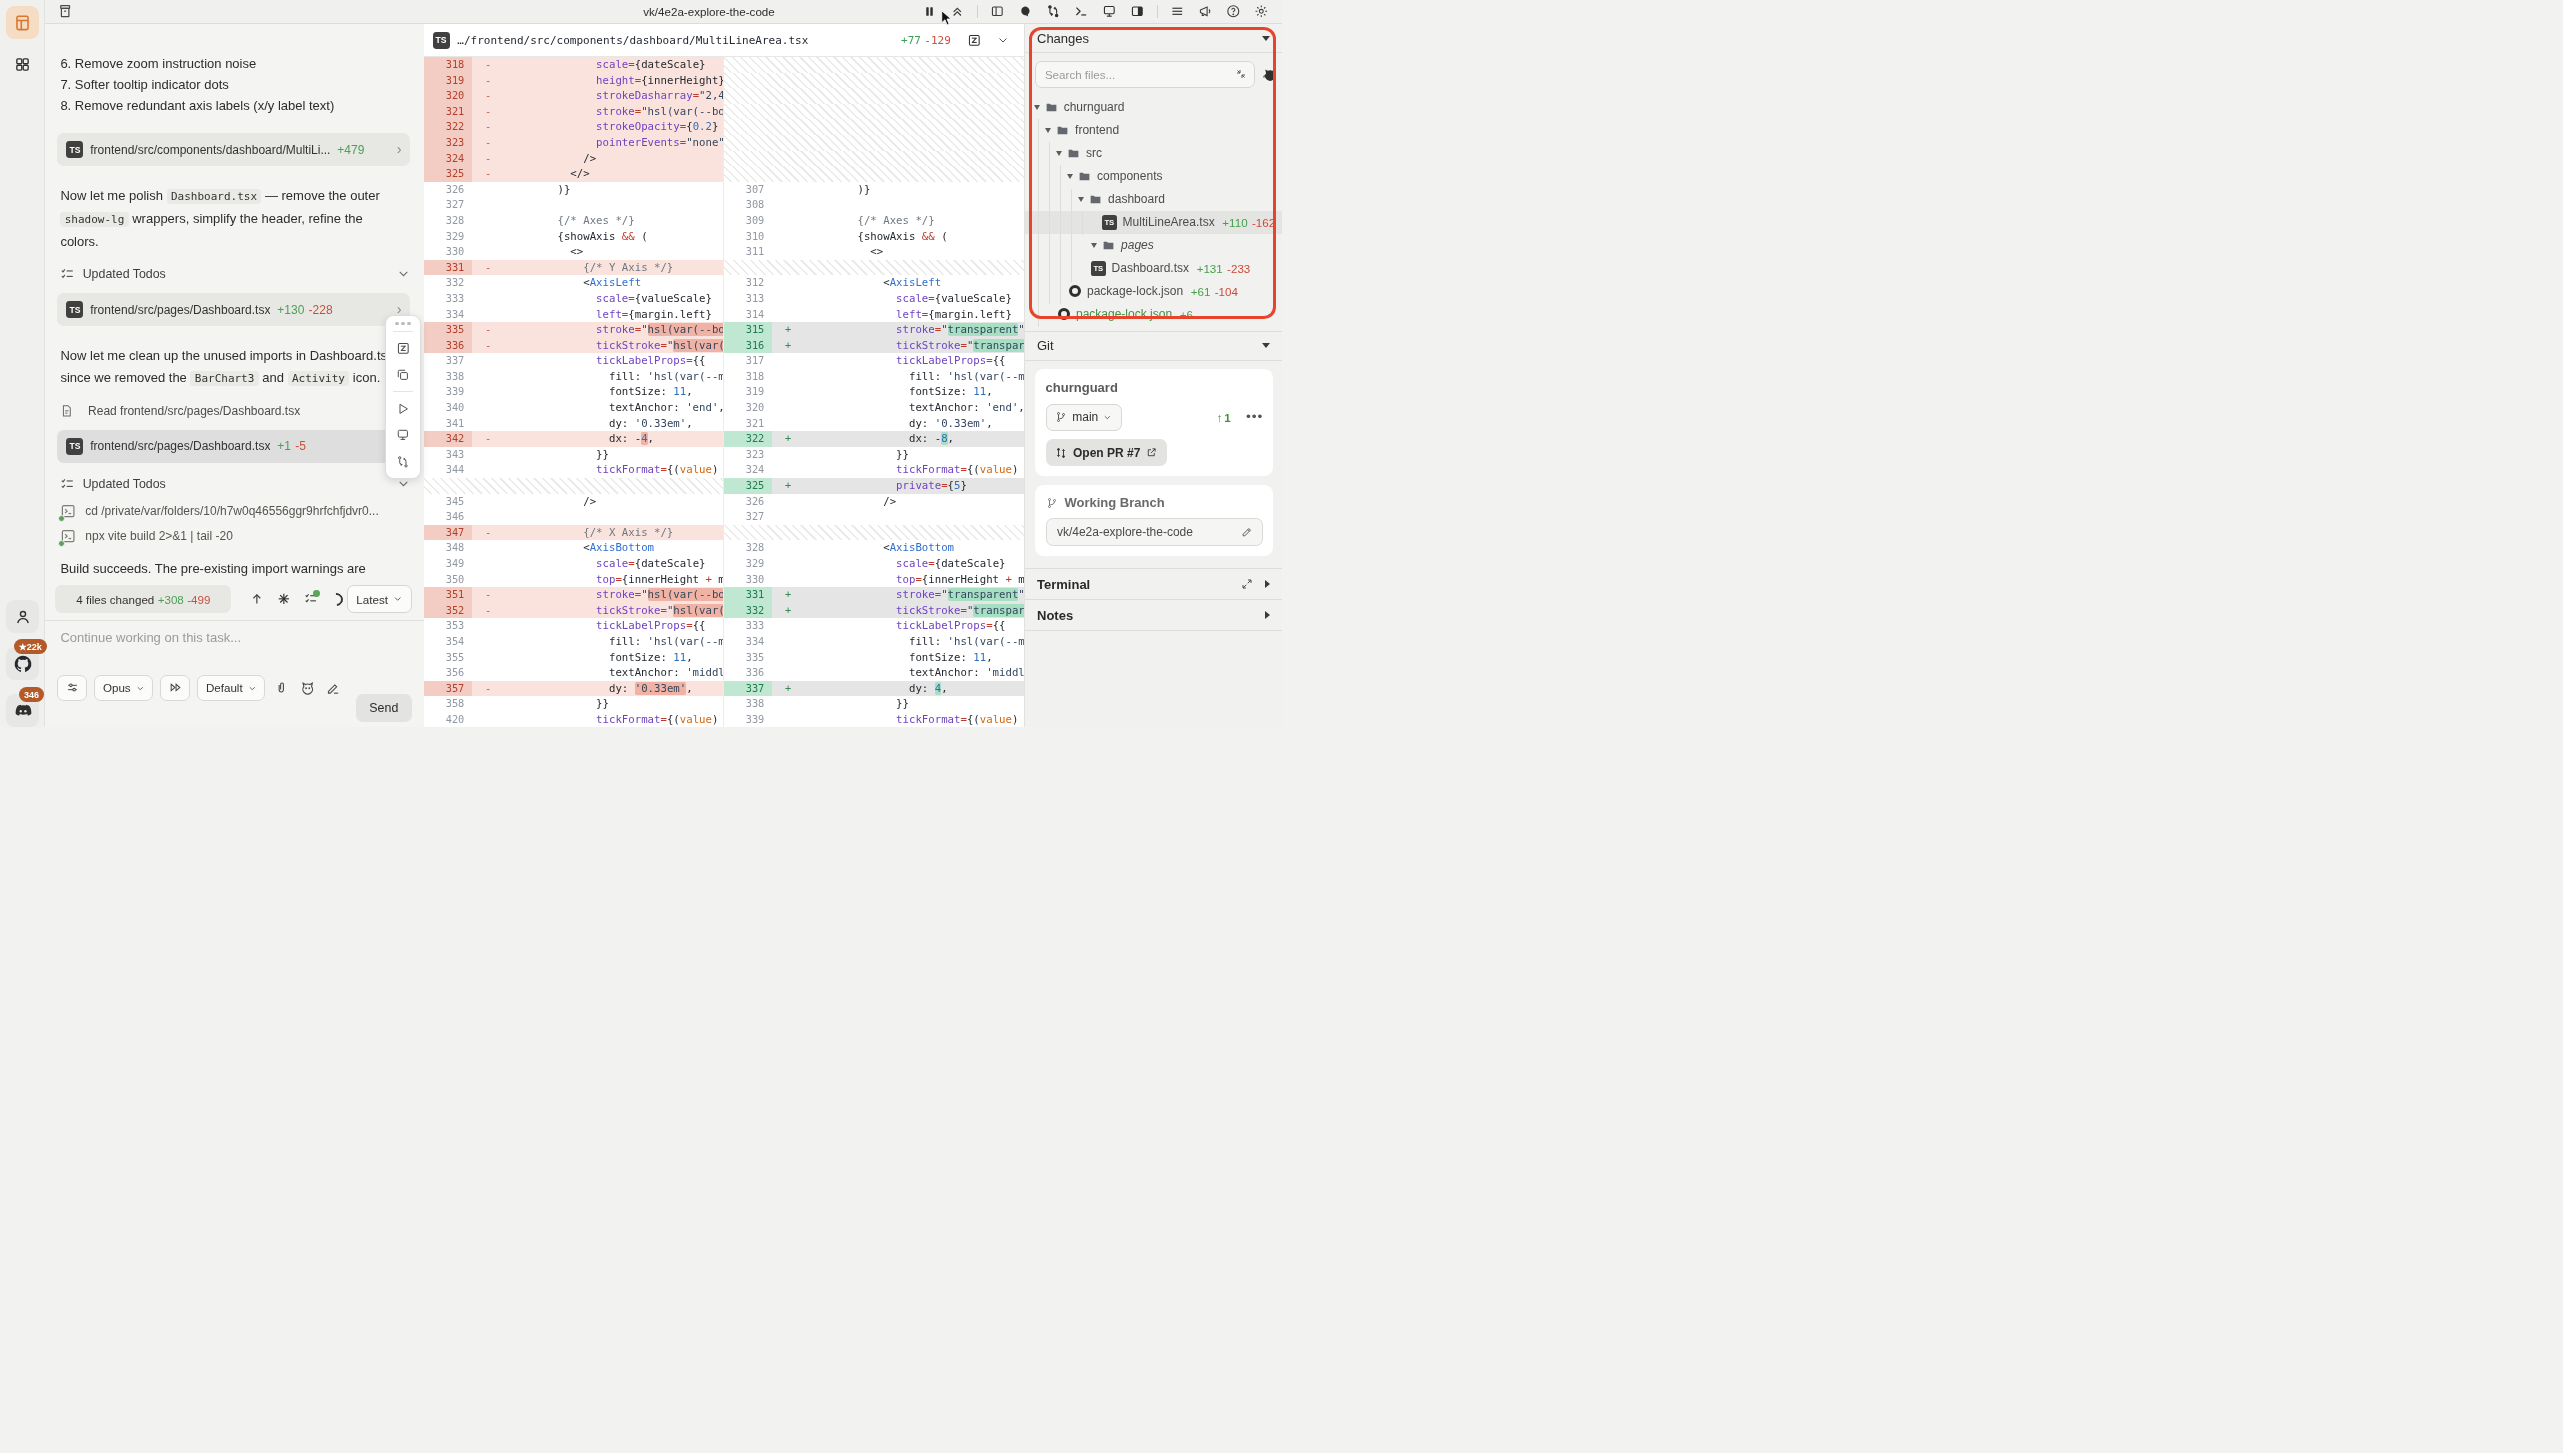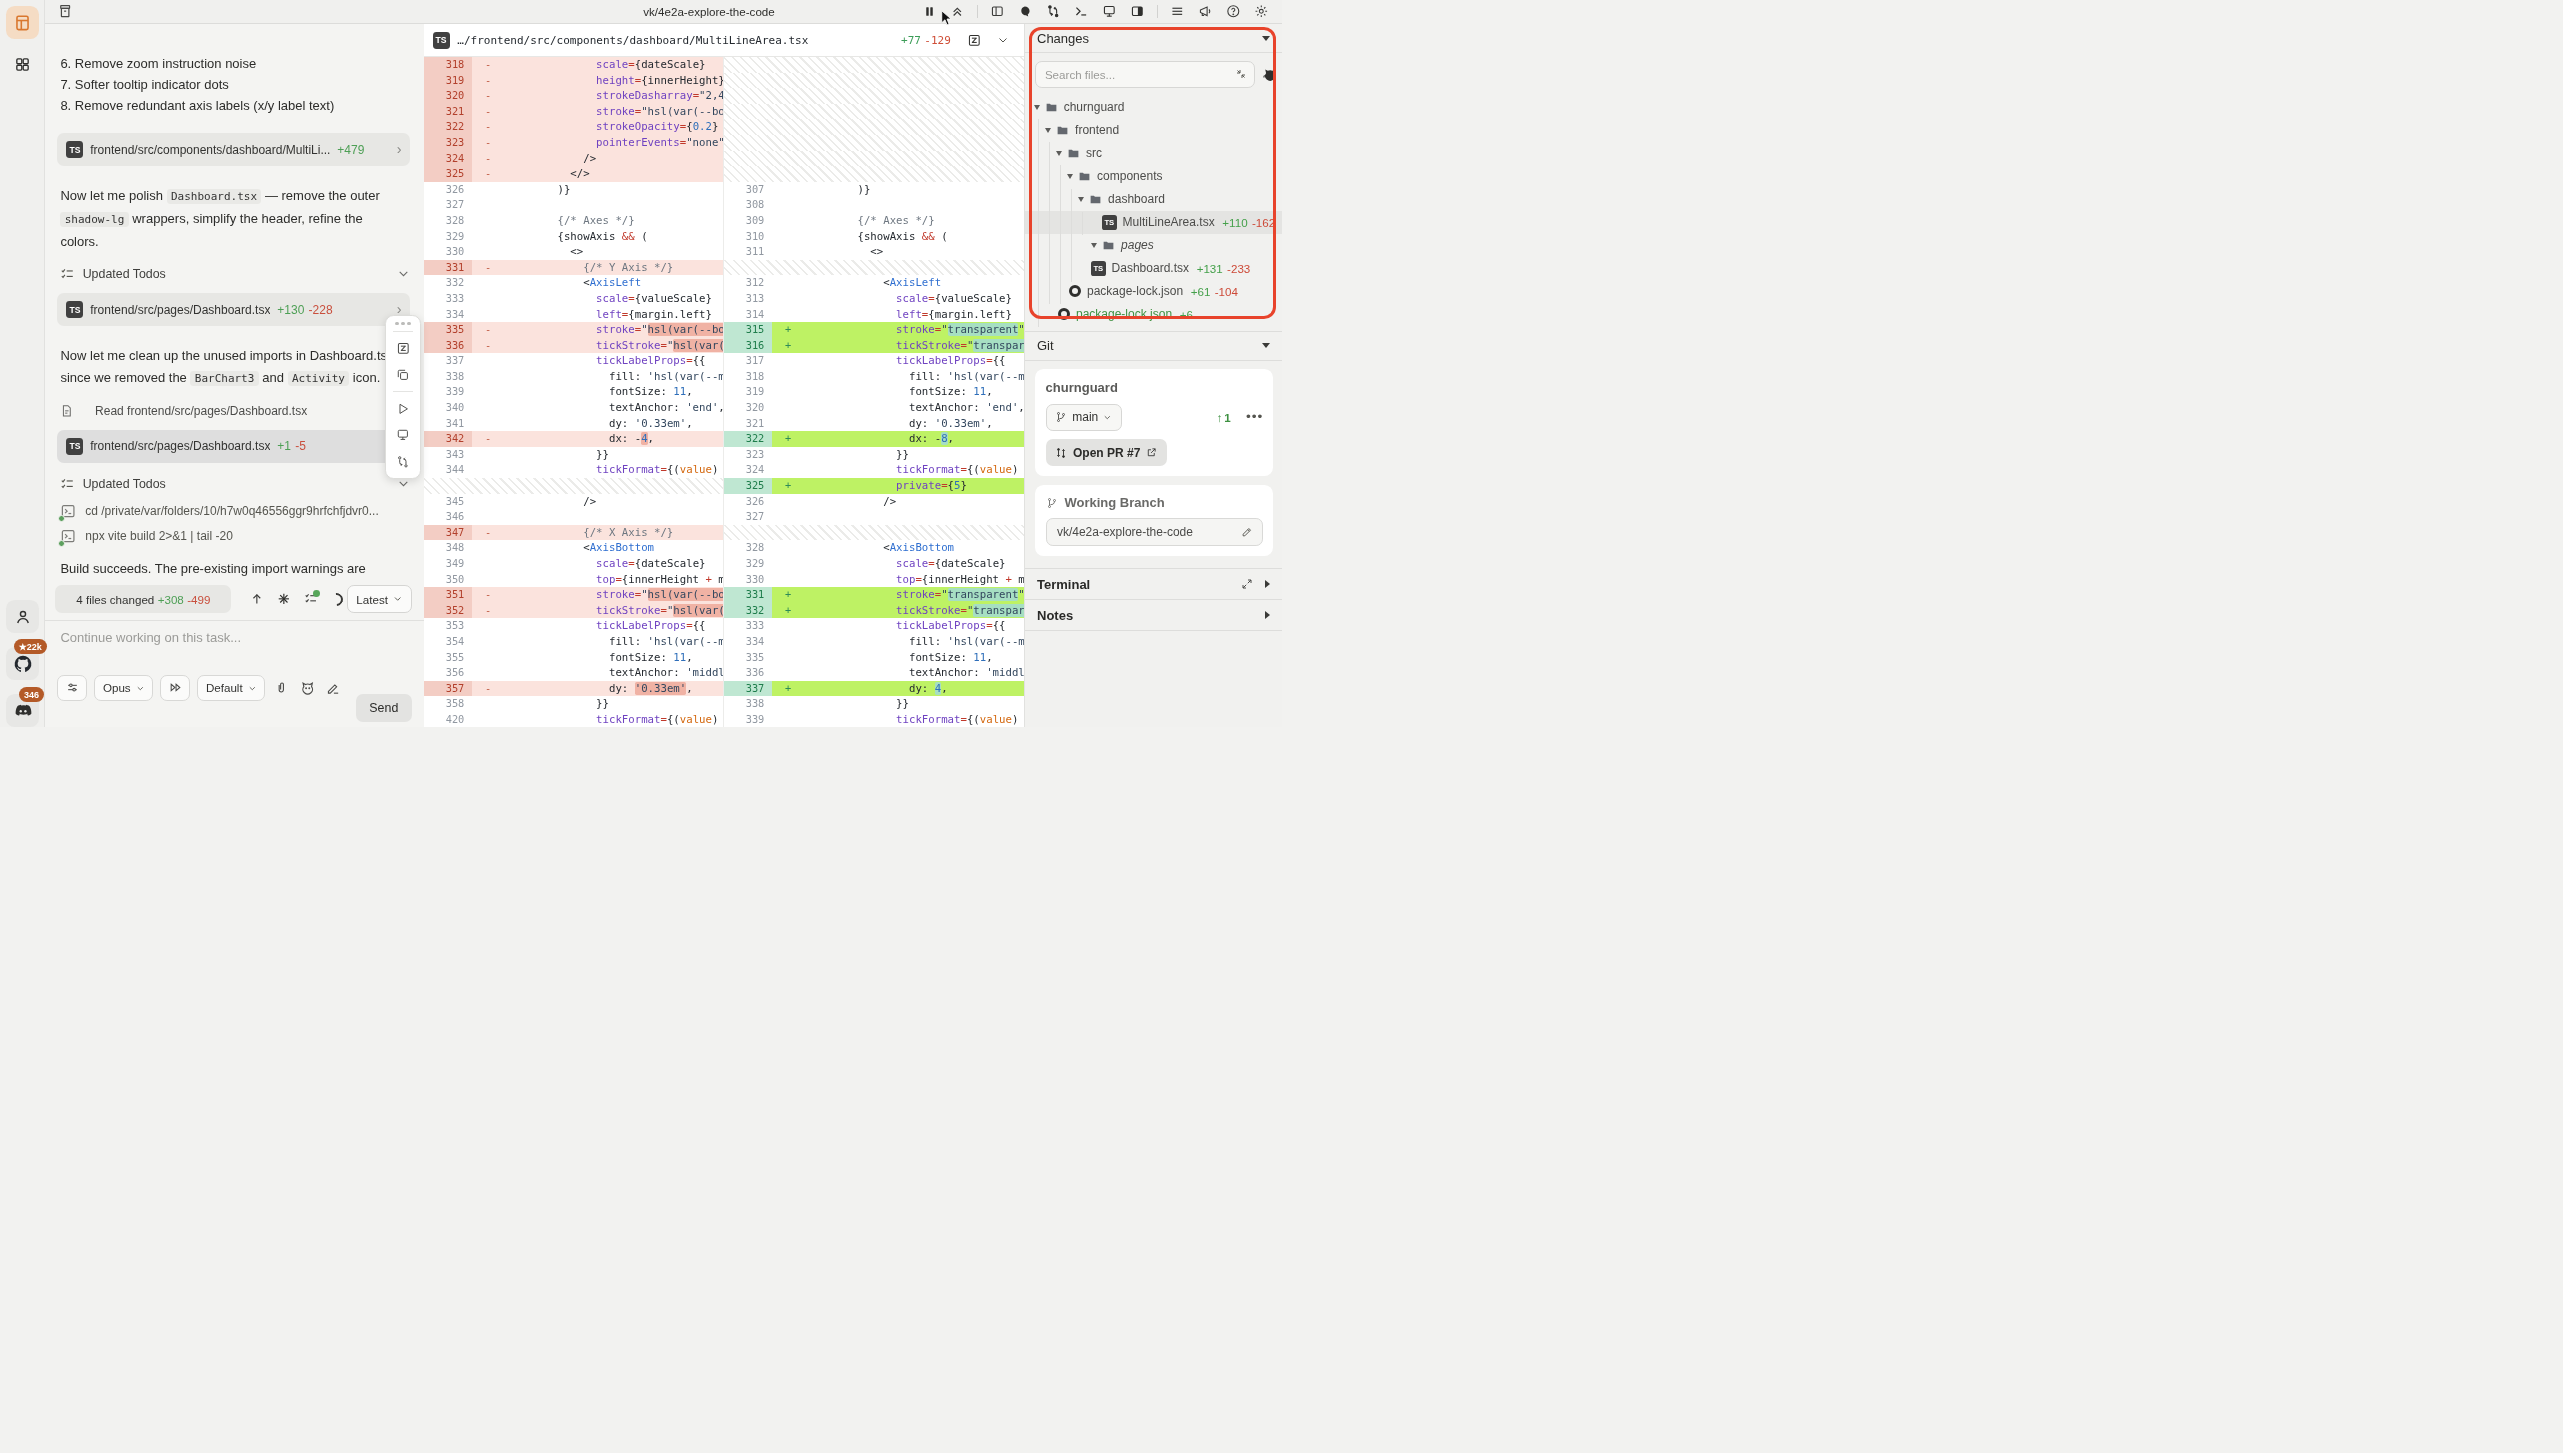--- a/index.html
+++ b/index.html
@@ -36,21 +36,21 @@
   .inline-code { font-family:"DejaVu Sans Mono",monospace; font-size:11px; background:#e9e9e6; border-radius:3.4px; padding:0.9px 4.3px; color:#333; }
   .file-chip { display:flex; align-items:center; background:#e7e7e4; border-radius:6.9px; height:33px; padding:0 8.6px 0 9.4px; margin:0 0 0 -3.4px; }
   .file-chip.darker { background:#dedede; }
   .ts-badge { width:17px; height:17px; background:#404040; color:#fff; border-radius:3.4px; font-size:8.6px; font-weight:bold; display:inline-flex; align-items:center; justify-content:center; flex:none; }
   .chip-file { font-size:12px; color:#333331; margin:0 6.9px; white-space:nowrap; overflow:hidden; }
   .chip-add { color:#4d9f55; font-size:12px; margin-right:4.3px; white-space:nowrap; }
   .chip-del { color:#c94f3d; font-size:12px; white-space:nowrap; }
   .chip-chevron { margin-left:auto; color:#8a8a87; font-size:14.6px; line-height:1; padding-left:6.9px; }
   .todos-row { display:flex; align-items:center; gap:7.7px; color:#3f3f3d; font-size:12.4px; }
   .todos-row .grow { flex:1; }
-  .read-row { display:flex; align-items:center; gap:21px; color:#4c4c4a; font-size:12px; }
+  .read-row { display:flex; align-items:center; gap:14px; color:#4c4c4a; font-size:12px; }
   .cmd-row { display:flex; align-items:center; gap:8.6px; color:#55554f; font-size:12px; }
   .term-ic { position:relative; width:16.3px; height:16.3px; flex:none; }
   .term-dot { position:absolute; left:-2.6px; bottom:-2.6px; width:6.9px; height:6.9px; border-radius:50%; background:#5da05f; border:1.3px solid #f4f4f2; } .sp10 { height:8.6px; } .sp14 { height:12px; } .sp16 { height:13.7px; } .sp20 { height:17px; } .sp22 { height:19px; }
 
   #chat-footer { flex:none; }
   .status-row { display:flex; align-items:center; padding:5.1px 12px 6.9px 10.3px; }
   .files-chip { background:#e7e7e4; border-radius:6.9px; height:28px; display:flex; align-items:center; padding:0 21px; font-size:11.6px; color:#333331; gap:3.4px; }
   .files-chip .add { color:#4d9f55; } .files-chip .del { color:#c94f3d; }
   .status-icons { display:flex; align-items:center; gap:13px; margin-left:19px; color:#3c3c3a; }
   .check-wrap { position:relative; }
@@ -77,21 +77,21 @@
   #diff-header { height:33px; display:flex; align-items:center; padding:0 10.3px 0 8.6px; border-bottom:0.9px solid #e7e7e5; background:#fff; }
   #diff-path { font-family:"DejaVu Sans Mono",monospace; font-size:11px; color:#24292f; margin-left:7.7px; white-space:nowrap; overflow:hidden; }
   #diff-counts { margin-left:auto; font-family:"DejaVu Sans Mono",monospace; font-size:11px; white-space:nowrap; }
   #diff-counts .add { color:#3c9d58; } #diff-counts .del { color:#cf4f38; margin-left:3.4px; }
   #diff-rows { position:absolute; top:33px; left:0; right:0; bottom:0; overflow:hidden; }
   .drow { display:flex; height:15.6px; }
   .dcell { width:300px; flex:none; display:flex; overflow:hidden; }
   .dcell:first-child { border-right:0.9px solid #ececea; }
   .dcell.ctx { background:#fff; }
   .dcell.del { background:#fbe3dd; }
-  .dcell.add { background:#bef264; }
+  .dcell.add { background:#e5e5e5; }
   .dcell.fill { background:repeating-linear-gradient(45deg,#ffffff 0 4.3px,#ebebe9 4.3px 6px); }
   .dln { width:48px; flex:none; text-align:right; padding-right:7.7px; font-family:"DejaVu Sans Mono",monospace; font-size:10.3px; line-height:15.6px; color:#9198a1; }
   .del .dln { background:#f3cdc4; color:#b2402c; }
   .add .dln { background:#bfe7d2; color:#1f7d4c; }
   .dmk { width:34px; flex:none; padding-left:13px; font-family:"DejaVu Sans Mono",monospace; font-size:10.3px; line-height:15.6px; }
   .del .dmk { color:#c05b44; } .add .dmk { color:#2e8b57; }
   .dcode { flex:1; font-family:"DejaVu Sans Mono",monospace; font-size:10.7px; line-height:15.6px; white-space:pre; overflow:hidden; }
   .tk.pl { color:#24292f; } .tk.at { color:#6f42c1; } .tk.eq { color:#c0392b; }
   .tk.st { color:#33475e; } .tk.nu { color:#2f6fba; } .tk.co { color:#6e7781; }
   .tk.tg { color:#2f6fd0; } .tk.op { color:#c0392b; } .tk.fn { color:#d4680f; }

